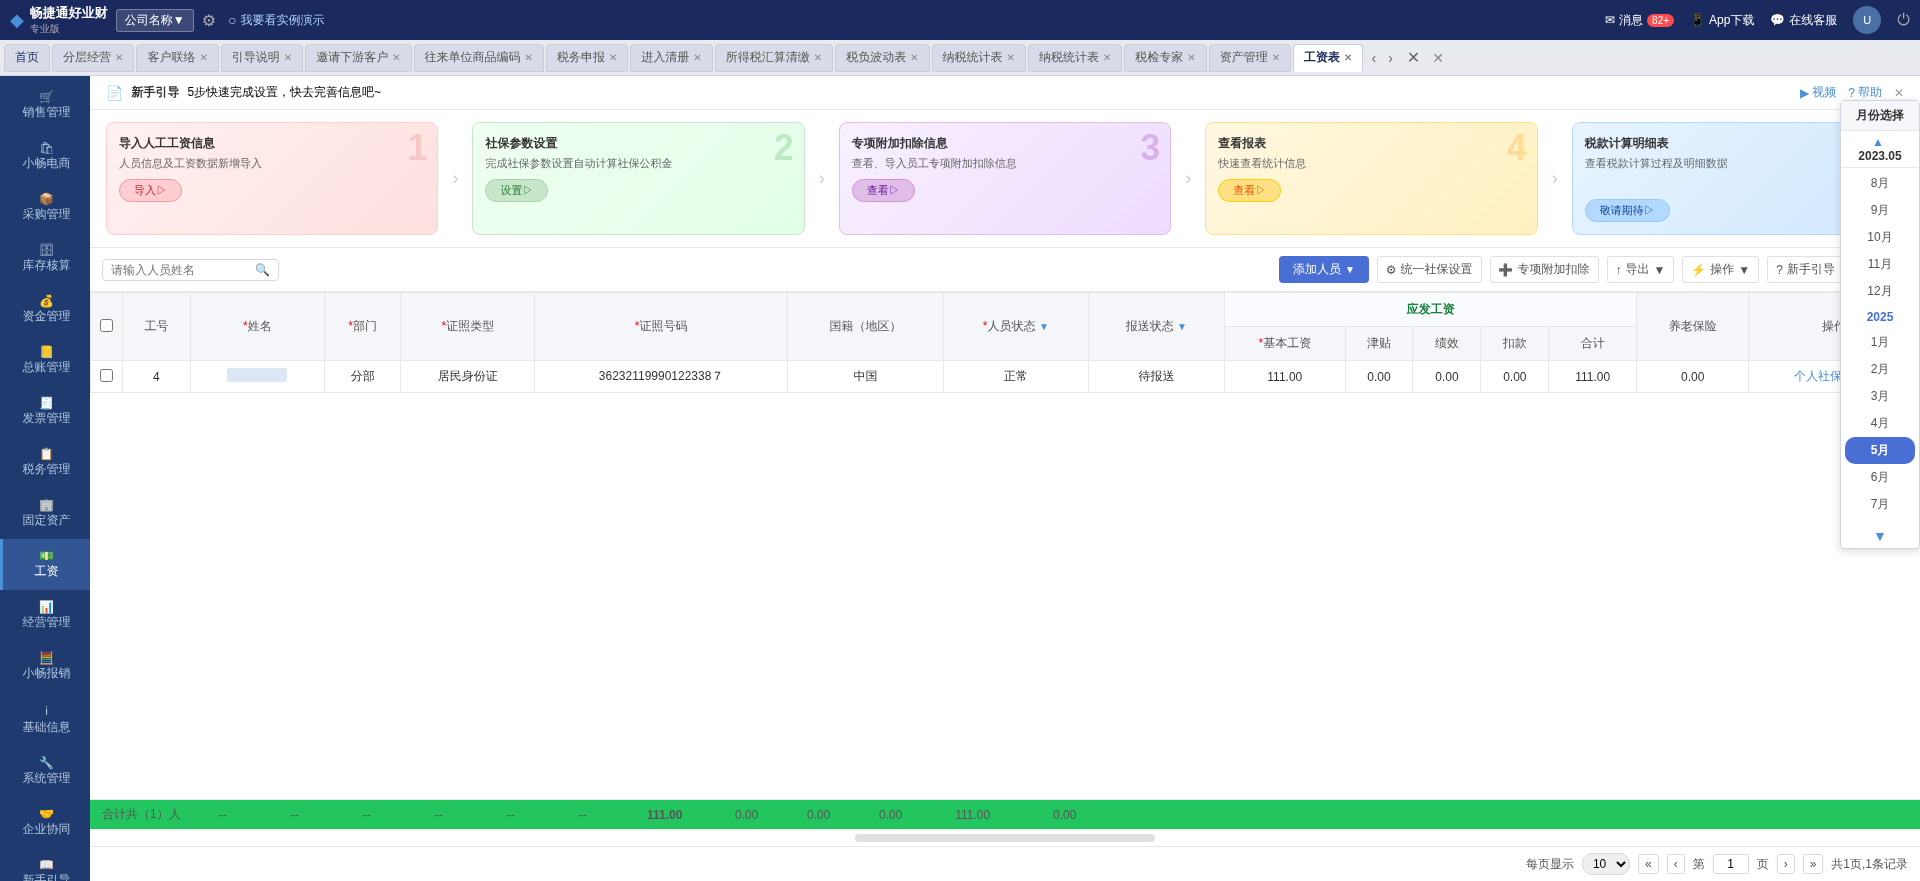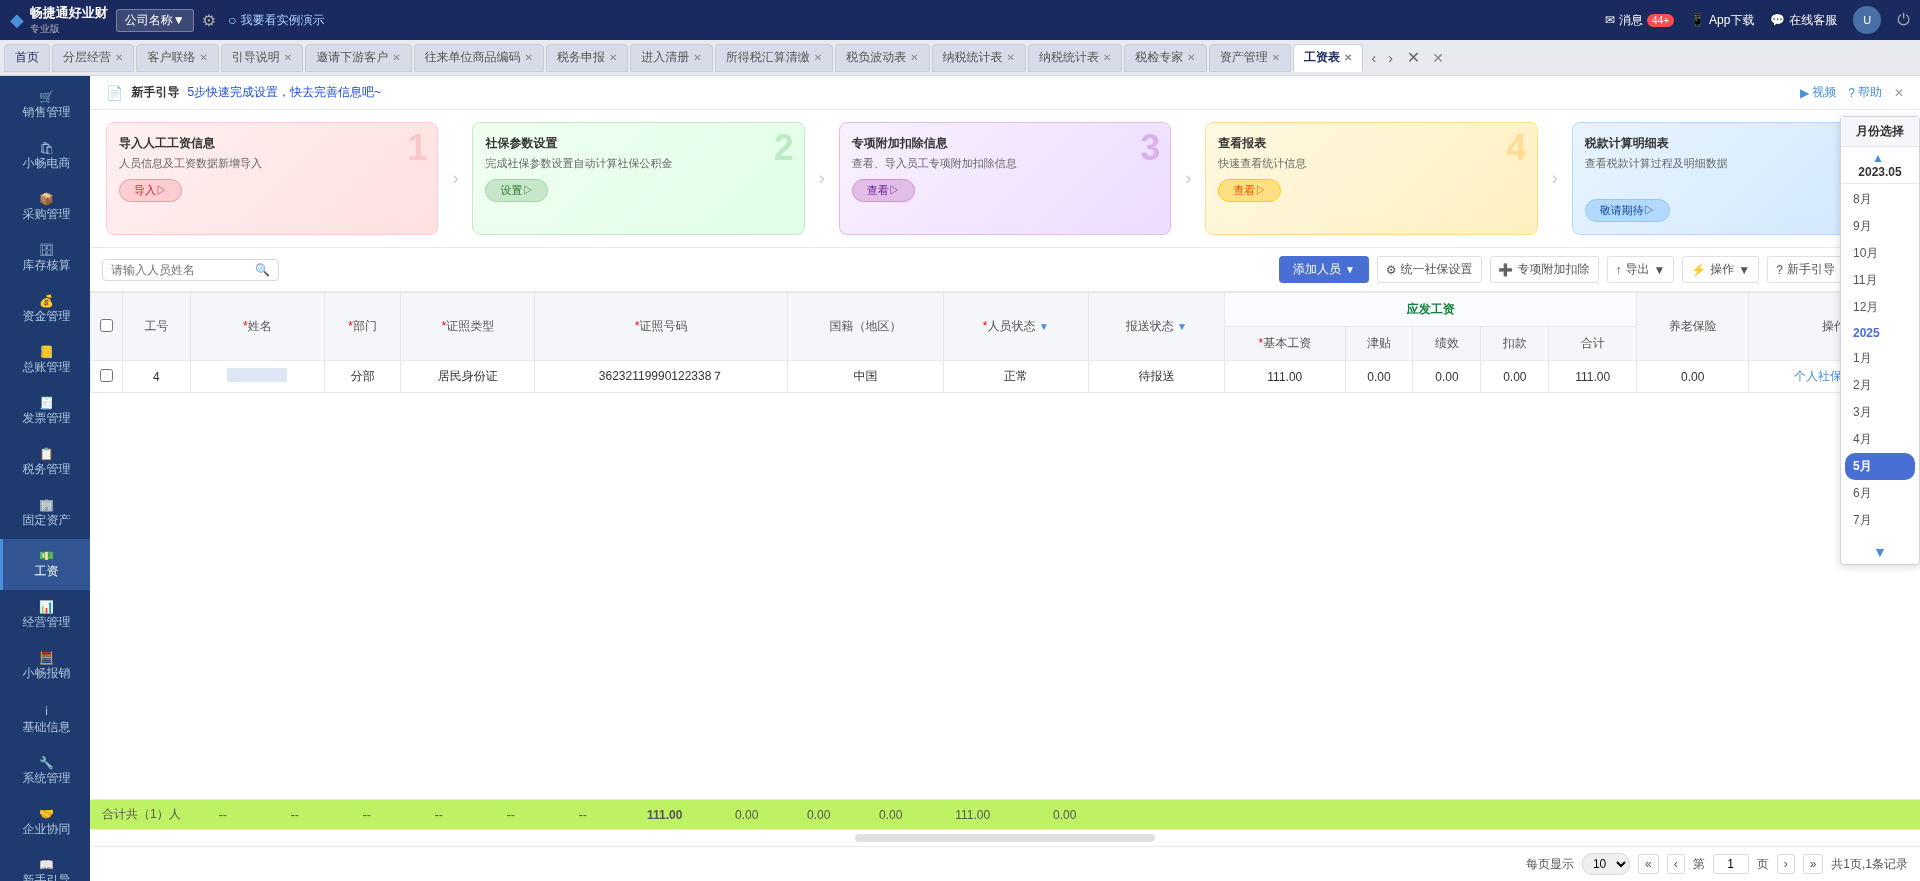--- a/index.html
+++ b/index.html
@@ -179,21 +179,21 @@
     }
     .guide-title {
       font-size: 13px;
       font-weight: bold;
       color: #333;
       display: flex;
       align-items: center;
       gap: 6px;
     }
     .guide-subtitle {
-      color: #1d4ed8;
+      color: #000000;
       font-size: 12px;
     }
     .guide-links {
       margin-left: auto;
       display: flex;
       align-items: center;
       gap: 12px;
       color: #4a90d9;
       font-size: 12px;
     }
@@ -351,21 +351,21 @@
       color: #333;
       white-space: nowrap;
     }
     .checkbox-col { width: 32px; }
     .required-star { color: #f00; }
     .filter-icon { color: #4a90d9; font-size: 10px; cursor: pointer; }
     .action-links { color: #4a90d9; cursor: pointer; }
 
     
     .table-footer {
-      background: #bef264;
+      background: #22c55e;
       border-top: 1px solid #e8e8e8;
       padding: 6px 12px;
       display: flex;
       align-items: center;
       gap: 12px;
       flex-shrink: 0;
       font-size: 12px;
       color: #555;
     }
     .footer-total { font-weight: normal; }
@@ -416,39 +416,40 @@
       padding: 2px 4px;
       width: 36px;
       text-align: center;
       font-size: 12px;
     }
 
     
     .month-panel {
       position: absolute;
       right: 0;
-      top: 40px;
+      top: 24px;
       width: 80px;
       background: white;
       border: 1px solid #d0d3de;
       border-radius: 4px;
       box-shadow: 0 2px 8px rgba(0,0,0,0.15);
       z-index: 100;
       font-size: 12px;
     }
     .month-panel-header {
       background: #f5f6fa;
       padding: 6px 8px;
       text-align: center;
       font-weight: bold;
       color: #333;
       border-bottom: 1px solid #e8e8e8;
     }
     .month-item {
       padding: 5px 8px;
+      text-align: center;
       cursor: pointer;
       color: #555;
       border-radius: 3px;
     }
     .month-item.active {
       background: #4a6fd4;
       color: white;
       border-radius: 10px;
       font-weight: bold;
     }
@@ -489,21 +490,21 @@
   </div>
   <span style="margin-left:8px; color:#aaa; cursor:pointer; font-size:16px;">⚙</span>
   <div class="demo-link">
     <span style="font-size:14px;">○</span>
     <span>我要看实例演示</span>
   </div>
   <div class="header-right">
     <div class="header-btn">
       <span>✉</span>
       <span>消息</span>
-      <span class="badge">44+</span>
+      <span class="badge">82+</span>
     </div>
     <div class="header-btn">
       <span>📱</span>
       <span>App下载</span>
     </div>
     <div class="header-btn">
       <span>💬</span>
       <span>在线客服</span>
     </div>
     <div class="avatar">U</div>

